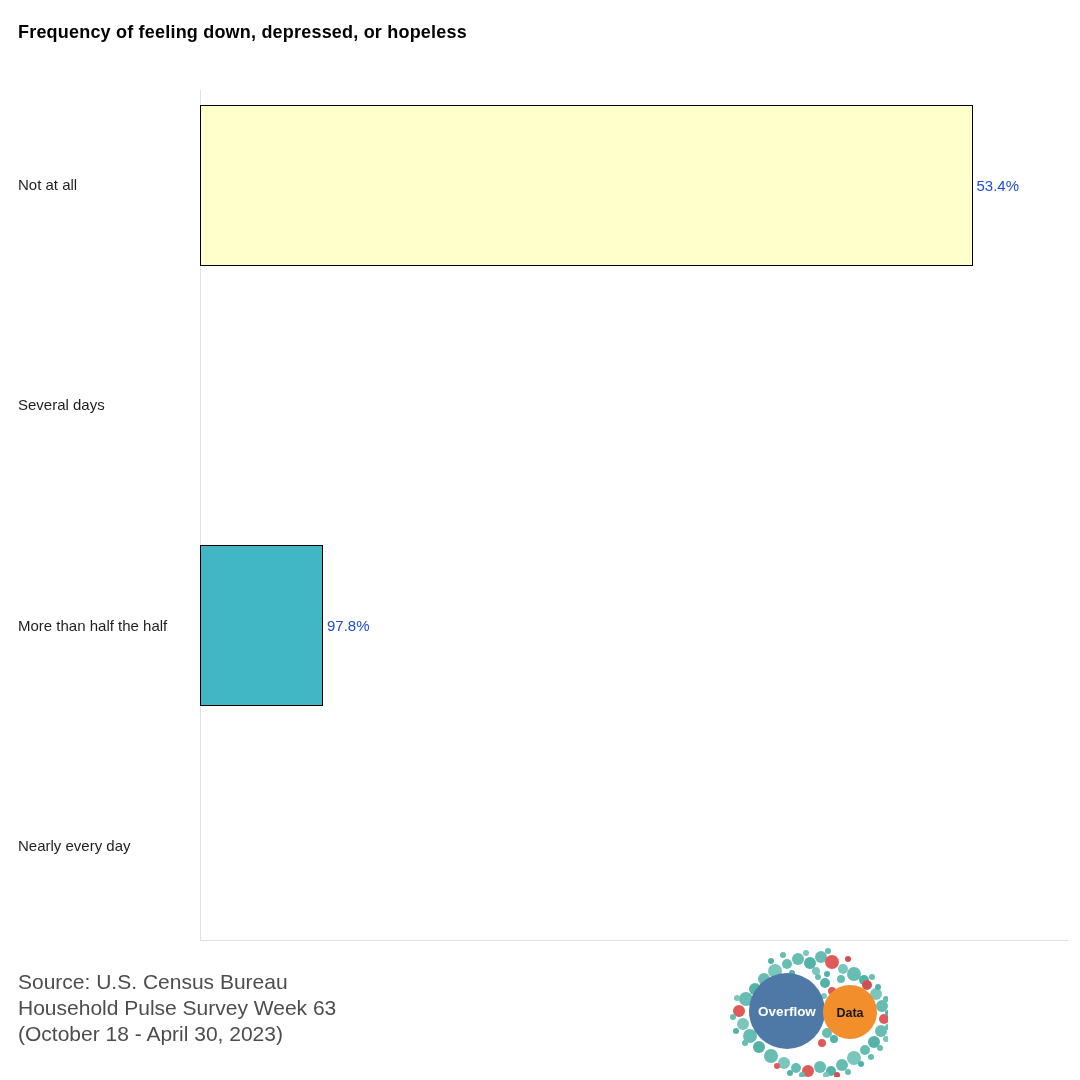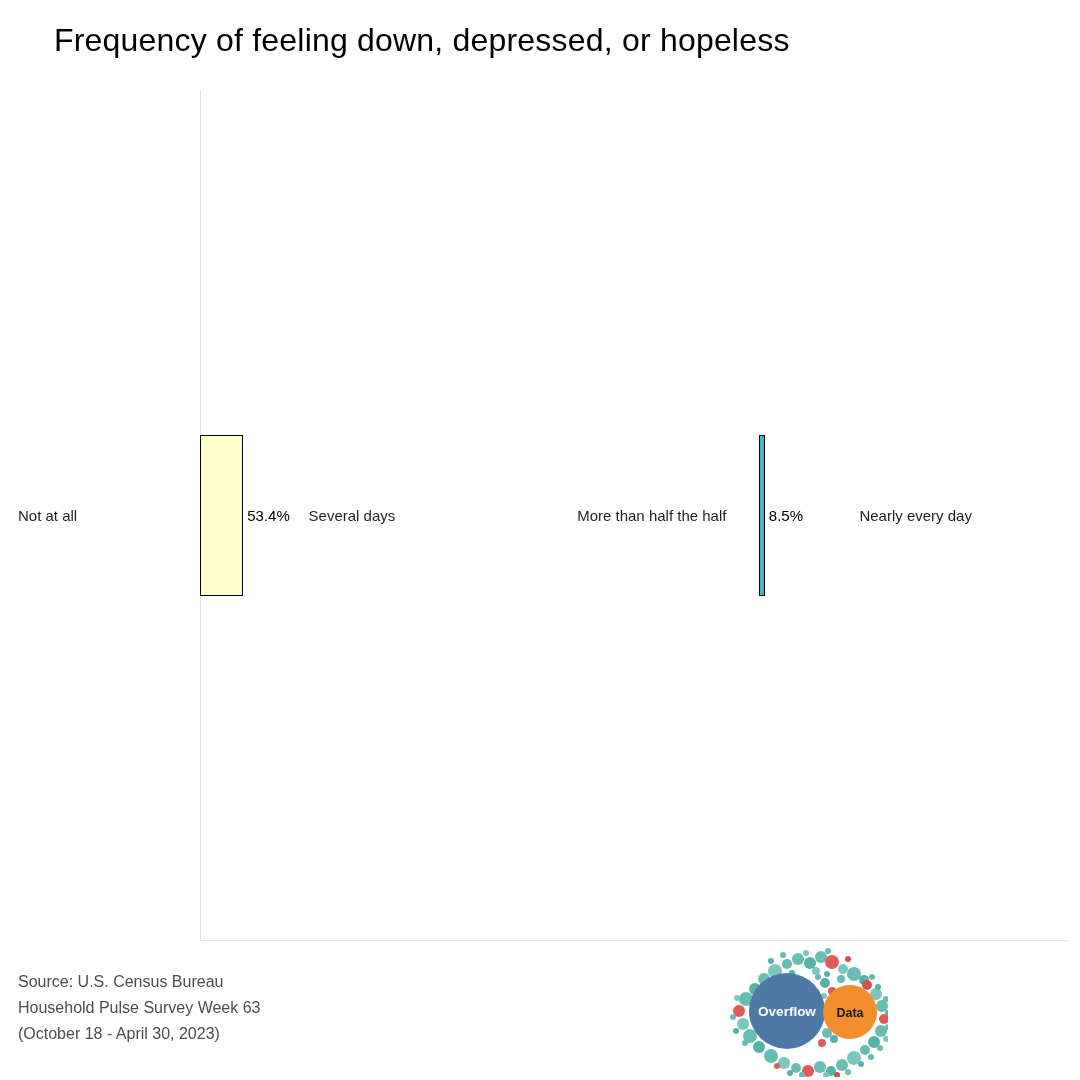--- a/index.html
+++ b/index.html
@@ -7,54 +7,54 @@
     width: 1080px; height: 1080px;
     background: #ffffff;
     font-family: "Liberation Sans", "DejaVu Sans", sans-serif;
     overflow: hidden;
     position: relative;
   }
   .canvas { position: absolute; inset: 0; width: 1080px; height: 1080px; }
 
   .chart-title {
     position: absolute; left: 18px; top: 22px;
-    font-size: 32px; font-weight: 400; color: #000000;
-    letter-spacing: 0.2px; white-space: nowrap; margin-left: 36px;
+    font-size: 18px; font-weight: 700; color: #000000;
+    letter-spacing: 0.2px; white-space: nowrap;
   }
 
   .plot-region { position: absolute; left: 0; top: 90px; width: 1080px; height: 851px; }
   .axis-line-v { position: absolute; left: 200px; top: 0; width: 1px; height: 851px; background: #e1e1e1; }
   .axis-line-h { position: absolute; left: 200px; top: 850px; width: 868px; height: 1px; background: #e1e1e1; }
 
-  .rows { position: absolute; inset: 0; display: flex; flex-direction: row; gap: 30px; }
+  .rows { position: absolute; inset: 0; display: flex; flex-direction: column; gap: 30px; }
   .bar-row { flex: 1 1 0; display: flex; align-items: center; }
   .cat-cell {
     width: 200px; flex: 0 0 200px; box-sizing: border-box;
     padding-left: 18px; padding-right: 6px;
     font-size: 15px; color: #1f1f1f; line-height: 1.2;
   }
   .bar-track {
     flex: 1 1 auto; height: 100%;
     display: flex; align-items: center;
     box-sizing: border-box; padding-right: 12px;
     min-width: 0;
   }
   .bar {
     height: 161px; width: 0;
     box-sizing: border-box;
     border: 1.5px solid #000000;
     flex: 0 0 auto;
   }
   .value-label {
-    margin-left: 4px; font-size: 15px; color: #000000; white-space: nowrap;
+    margin-left: 4px; font-size: 15px; color: #1d4ed8; white-space: nowrap;
   }
 
   .source-block {
     position: absolute; left: 18px; top: 969px;
-    font-size: 16px; line-height: 26px; color: #4d4d4d;
+    font-size: 21px; line-height: 26px; color: #4d4d4d;
   }
 
   .logo { position: absolute; left: 728px; top: 947px; width: 160px; height: 130px; }
   .logo text { font-family: "Liberation Sans", "DejaVu Sans", sans-serif; font-weight: bold; }
 </style>
 </head>
 <body>
 
 <div class="canvas">
 
@@ -75,21 +75,21 @@
       </div>
 
       <div class="bar-row">
         <div class="cat-cell">Several days</div>
       </div>
 
       <div class="bar-row">
         <div class="cat-cell">More than half the half</div>
         <div class="bar-track">
           <div class="bar" style="width: 14.1667%; background: rgb(65, 182, 196); border-color: rgb(0, 0, 0);"></div>
-          <span class="value-label">8.5%</span>
+          <span class="value-label">97.8%</span>
         </div>
       </div>
 
       <div class="bar-row">
         <div class="cat-cell">Nearly every day</div>
       </div>
 
     </div>
   </div>
 

